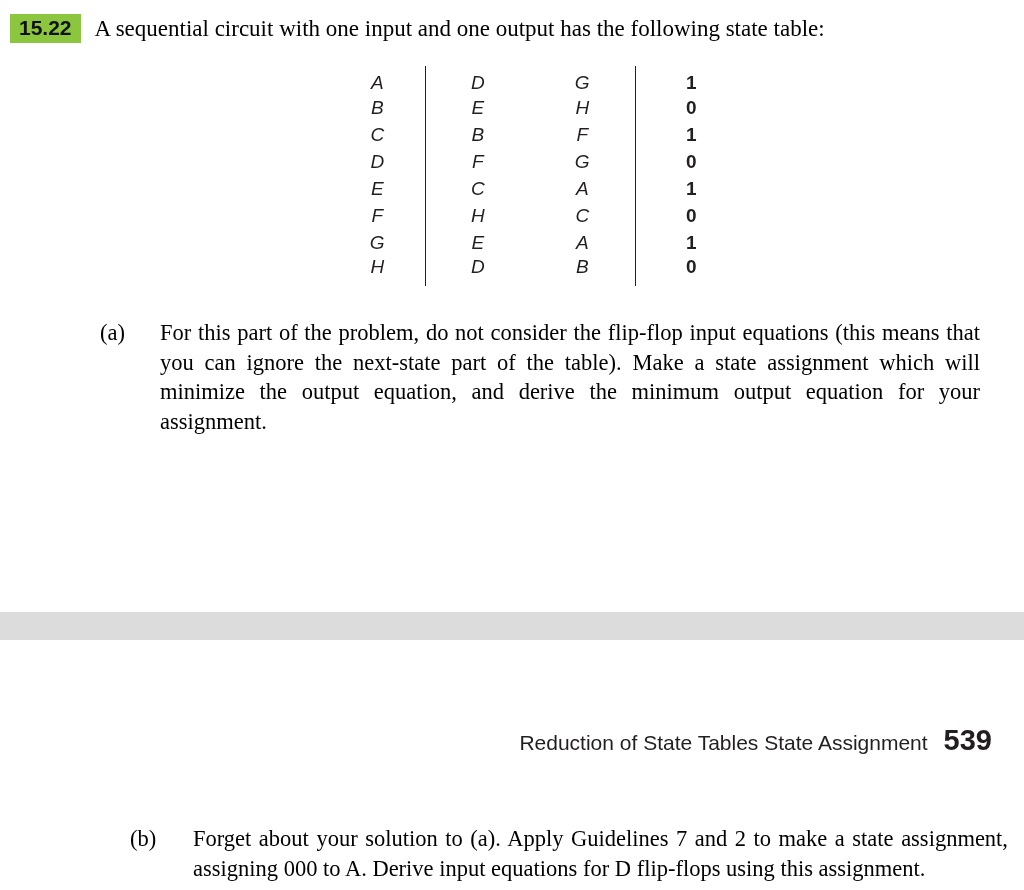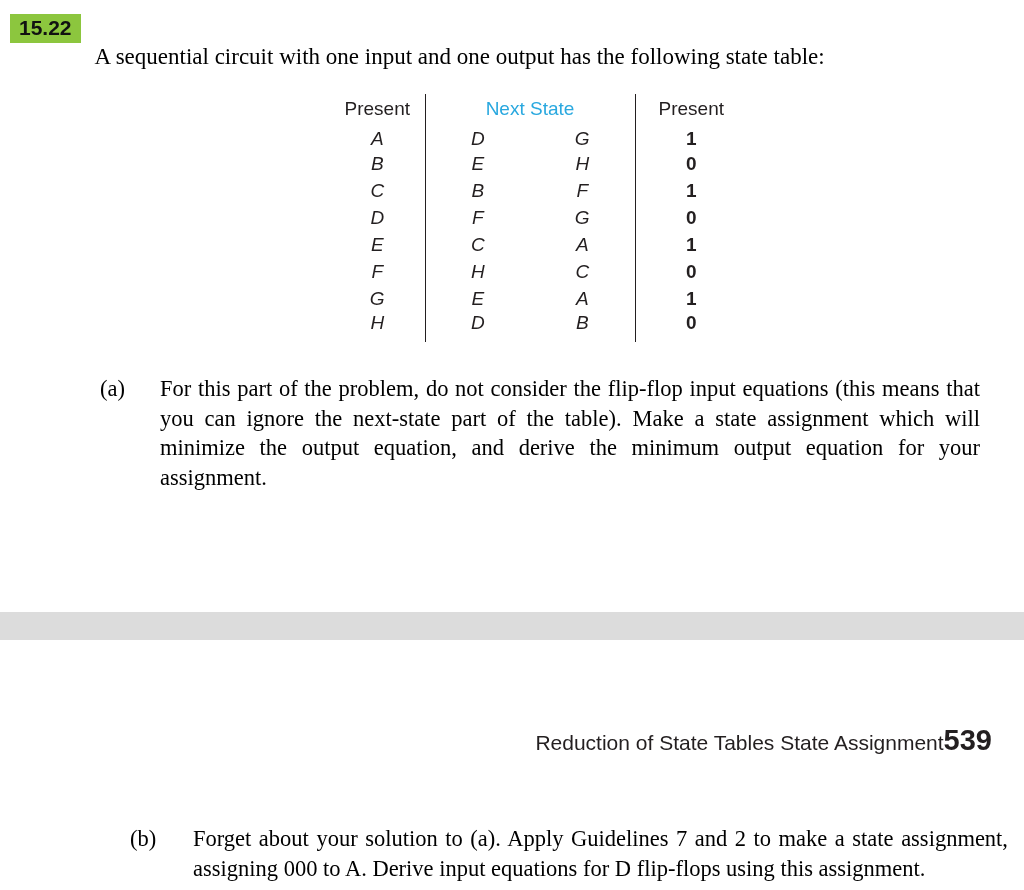--- a/index.html
+++ b/index.html
@@ -38,21 +38,20 @@
     font-weight: bold;
     font-size: 21px;
     line-height: 26px;
     padding: 1px 9px 2px 9px;
     flex-shrink: 0;
   }
   .problem-intro {
     font-size: 23px;
     line-height: 30px;
     padding-top: 0px;
-    margin-top: 28px;
   }
 
   
   table.state-table {
     border-collapse: collapse;
     margin: 22px 0 0 330px;
     font-family: "Liberation Sans", sans-serif;
     color: var(--ink);
     font-size: 19px;
   }
@@ -113,21 +112,21 @@
   .running-head {
     position: absolute;
     top: 724px;
     right: 32px;
     display: flex;
     align-items: baseline;
     font-family: "Liberation Sans", sans-serif;
     color: var(--ink);
   }
   .rh-title { font-size: 21px; }
-  .rh-page  { font-size: 29px; font-weight: bold; }
+  .rh-page  { font-size: 29px; font-weight: bold; margin-left: 16px; }
 
   .part-b-wrap {
     position: absolute;
     top: 788px;
     left: 0;
     width: 1024px;
   }
 </style>
 </head>
 <body>
@@ -140,25 +139,20 @@
   </div>
 
   <table class="state-table">
     <colgroup>
       <col class="c-state">
         <col class="c-x0">
         <col class="c-x1">
         <col class="c-out">
     </colgroup>
     <thead>
-      <tr class="head1">
-        <th>Present</th>
-        <th class="vline next-state" colspan="2">Next State</th>
-        <th class="vline">Present</th>
-      </tr>
     </thead>
     <tbody id="state-rows">
         <tr>
           <td class="st">A</td>
           <td class="st vline">D</td>
           <td class="st">G</td>
           <td class="out vline">1</td>
         </tr>
         <tr>
           <td class="st">B</td>

